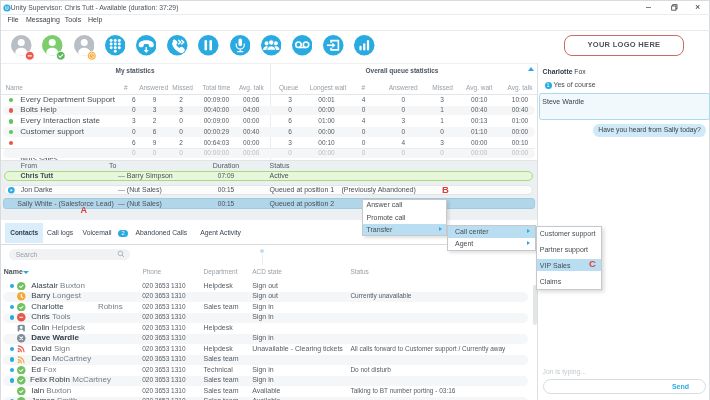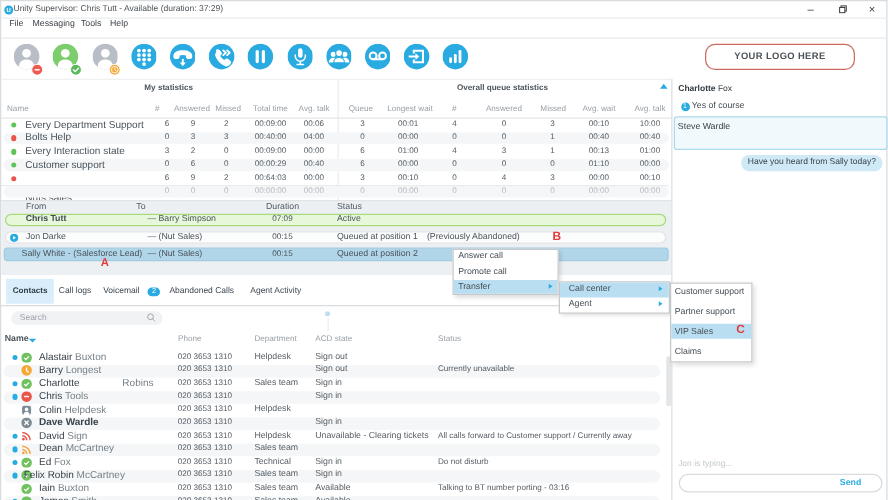--- a/index.html
+++ b/index.html
@@ -376,21 +376,21 @@
 <div class="t" style="top:363.75px;height:10.5px;line-height:10.5px;font-size:6.5px;color:#555d64;font-weight:normal;left:141.2px;">020 3653 1310</div>
 <div class="t" style="top:363.75px;height:10.5px;line-height:10.5px;font-size:7px;color:#555d64;font-weight:normal;left:202.5px;">Technical</div>
 <div class="t" style="top:363.75px;height:10.5px;line-height:10.5px;font-size:7px;color:#555d64;font-weight:normal;left:251.2px;">Sign in</div>
 <div class="t" style="top:363.75px;height:10.5px;line-height:10.5px;font-size:6.5px;color:#555d64;font-weight:normal;left:349.4px;">Do not disturb</div>
 <div class="abs" style="left:2px;top:374.5px;width:525px;height:10px;background:#f4f6f7;border-radius:5px;"></div>
 <div class="abs" style="left:8.600000000000001px;top:377.3px;width:4.4px;height:4.4px;border-radius:50%;background:#29abe2;"></div>
 <svg class="abs" style="left:16.05px;top:375.25px" width="8.5" height="8.5" viewBox="0 0 16 16">
       <circle cx="8" cy="8" r="8" fill="#6fc25f"></circle>
       <path d="M4.9,8.4 l2.2,2.2 4,-4.4" stroke="#fff" stroke-width="1.9" fill="none" stroke-linecap="round"></path>
     </svg>
-<div class="t" style="left:18px;top:374.25px;height:10.5px;line-height:10.5px;font-size:8px;color:#39434b;">Felix Robin <span style="color:#757f87;">McCartney</span></div>
+<div class="t" style="left:29px;top:374.25px;height:10.5px;line-height:10.5px;font-size:8px;color:#39434b;">Felix Robin <span style="color:#757f87;">McCartney</span></div>
 <div class="t" style="top:374.25px;height:10.5px;line-height:10.5px;font-size:6.5px;color:#555d64;font-weight:normal;left:141.2px;">020 3653 1310</div>
 <div class="t" style="top:374.25px;height:10.5px;line-height:10.5px;font-size:7px;color:#555d64;font-weight:normal;left:202.5px;">Sales team</div>
 <div class="t" style="top:374.25px;height:10.5px;line-height:10.5px;font-size:7px;color:#555d64;font-weight:normal;left:251.2px;">Sign in</div>
 <svg class="abs" style="left:16.05px;top:385.75px" width="8.5" height="8.5" viewBox="0 0 16 16">
       <circle cx="8" cy="8" r="8" fill="#6fc25f"></circle>
       <path d="M4.9,8.4 l2.2,2.2 4,-4.4" stroke="#fff" stroke-width="1.9" fill="none" stroke-linecap="round"></path>
     </svg>
 <div class="t" style="left:30.2px;top:384.75px;height:10.5px;line-height:10.5px;font-size:8px;color:#39434b;">Iain <span style="color:#757f87;">Buxton</span></div>
 <div class="t" style="top:384.75px;height:10.5px;line-height:10.5px;font-size:6.5px;color:#555d64;font-weight:normal;left:141.2px;">020 3653 1310</div>
 <div class="t" style="top:384.75px;height:10.5px;line-height:10.5px;font-size:7px;color:#555d64;font-weight:normal;left:202.5px;">Sales team</div>

